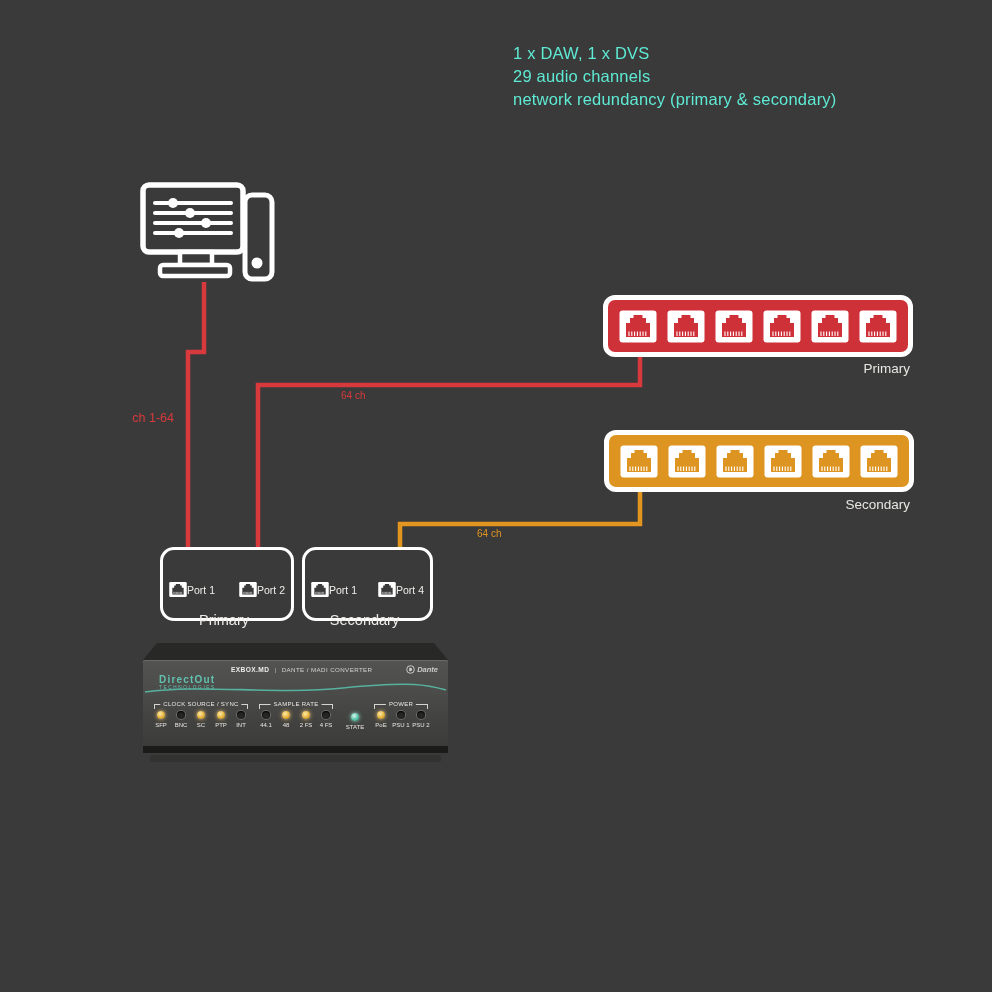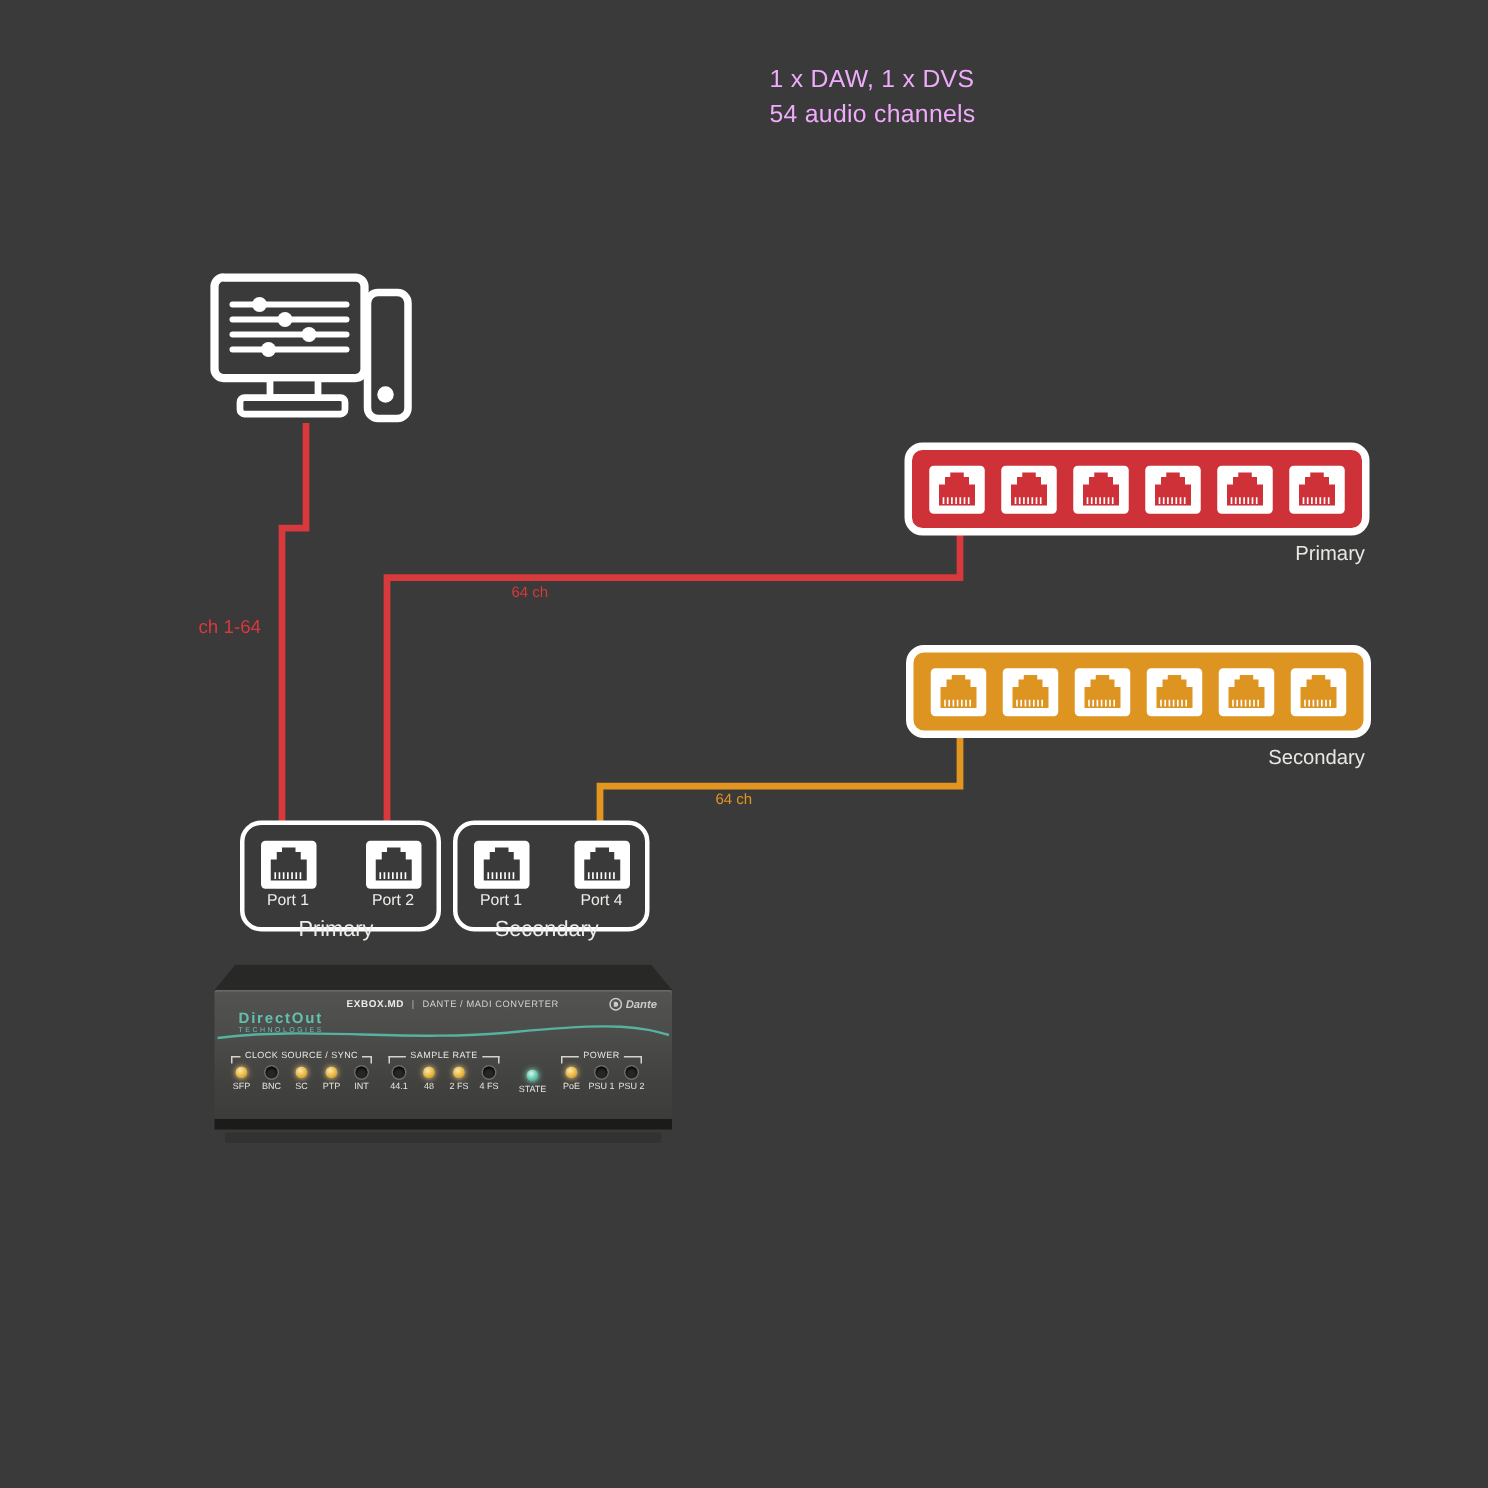--- a/index.html
+++ b/index.html
@@ -1,39 +1,39 @@
 <!DOCTYPE html>
 <html><head>
 <meta charset="utf-8">
 <style>
   html,body{margin:0;padding:0;background:#3a3a3a;}
   .canvas{position:relative;width:992px;height:992px;background:#3a3a3a;overflow:hidden;
           font-family:"Liberation Sans",sans-serif;}
   .abs{position:absolute;}
 
   
-  .title-block{left:513px;top:42px;color:#f0abfc;font-size:16.5px;line-height:23px;letter-spacing:.2px;}
+  .title-block{left:513px;top:42px;color:#5eead4;font-size:16.5px;line-height:23px;letter-spacing:.2px;}
 
   
   .wire-label{font-size:10px;white-space:nowrap;}
   .wl-red{color:#d8393c;}
   .wl-orange{color:#e2961f;}
 
   
   .switch{width:300px;height:52px;border:5px solid #ffffff;border-radius:12px;
           display:flex;align-items:center;justify-content:center;gap:8px;}
   .switch.primary{background:#ce3138;color:#ce3138;}
   .switch.secondary{background:#dd9420;color:#dd9420;}
   .switch .port{width:40px;height:33px;display:block;}
   .switch-label{color:#e9e7e3;font-size:13.5px;text-align:right;width:200px;}
 
   
   .portbox{height:58px;border:3px solid #ffffff;border-radius:14px;
            display:flex;justify-content:space-between;padding:10px 6px 0 6px;box-sizing:content-box;}
-  .pbcell{display:flex;flex-direction:column;align-items:center;width:46px;}
+  .pbcell{display:flex;flex-direction:row;align-items:center;width:46px;}
   .pbcell .port{width:39px;height:33px;display:block;}
   .pbcell .pblabel{margin-top:1px;font-size:10.5px;color:#f0eeea;white-space:nowrap;}
   .group-label{color:#eeece8;font-size:14.5px;text-align:center;}
 
   
   .device{left:143px;top:643px;width:305px;height:130px;}
   .dev-lid{position:absolute;left:0;top:0;width:305px;height:17px;background:#282827;
            clip-path:polygon(14px 0,291px 0,100% 100%,0 100%);}
   .dev-face{position:absolute;left:0;top:17px;width:305px;height:86px;border-radius:2px;
             background:linear-gradient(180deg,#535351 0%,#4b4b49 38%,#424240 70%,#3c3c3a 100%);
@@ -70,21 +70,22 @@
 <div class="canvas">
 
   <svg class="abs" style="left:0;top:0;" width="992" height="992" viewBox="0 0 992 992">
     <path d="M204,282 V352 H188 V548" fill="none" stroke="#d8393c" stroke-width="4.5"></path>
     <path d="M258,548 V385 H640 V356" fill="none" stroke="#d8393c" stroke-width="4.5"></path>
     <path d="M640,488 V524 H400 V548" fill="none" stroke="#e2961f" stroke-width="4.5"></path>
   </svg>
 
   <div class="abs title-block">
     <div>1 x DAW, 1 x DVS</div>
-    <div>54 audio channels</div>
+    <div>29 audio channels</div>
+    <div>network redundancy (primary &amp; secondary)</div>
   </div>
 
   <svg class="abs" style="left:134px;top:178px;" width="150" height="104" viewBox="0 0 150 104">
     <rect x="111" y="17" width="27" height="84" rx="7" fill="#3a3a3a" stroke="#ffffff" stroke-width="5"></rect>
     <circle cx="123" cy="85" r="5.5" fill="#ffffff"></circle>
     <rect x="9" y="7" width="100" height="67" rx="6" fill="#3a3a3a" stroke="#ffffff" stroke-width="5.5"></rect>
     <rect x="46" y="74" width="32" height="13" fill="#3a3a3a" stroke="#ffffff" stroke-width="4.5"></rect>
     <rect x="26" y="87" width="70" height="11" rx="3" fill="#3a3a3a" stroke="#ffffff" stroke-width="4.5"></rect>
     <g stroke="#ffffff" stroke-width="4" stroke-linecap="round">
       <line x1="21" y1="25" x2="97" y2="25"></line>

